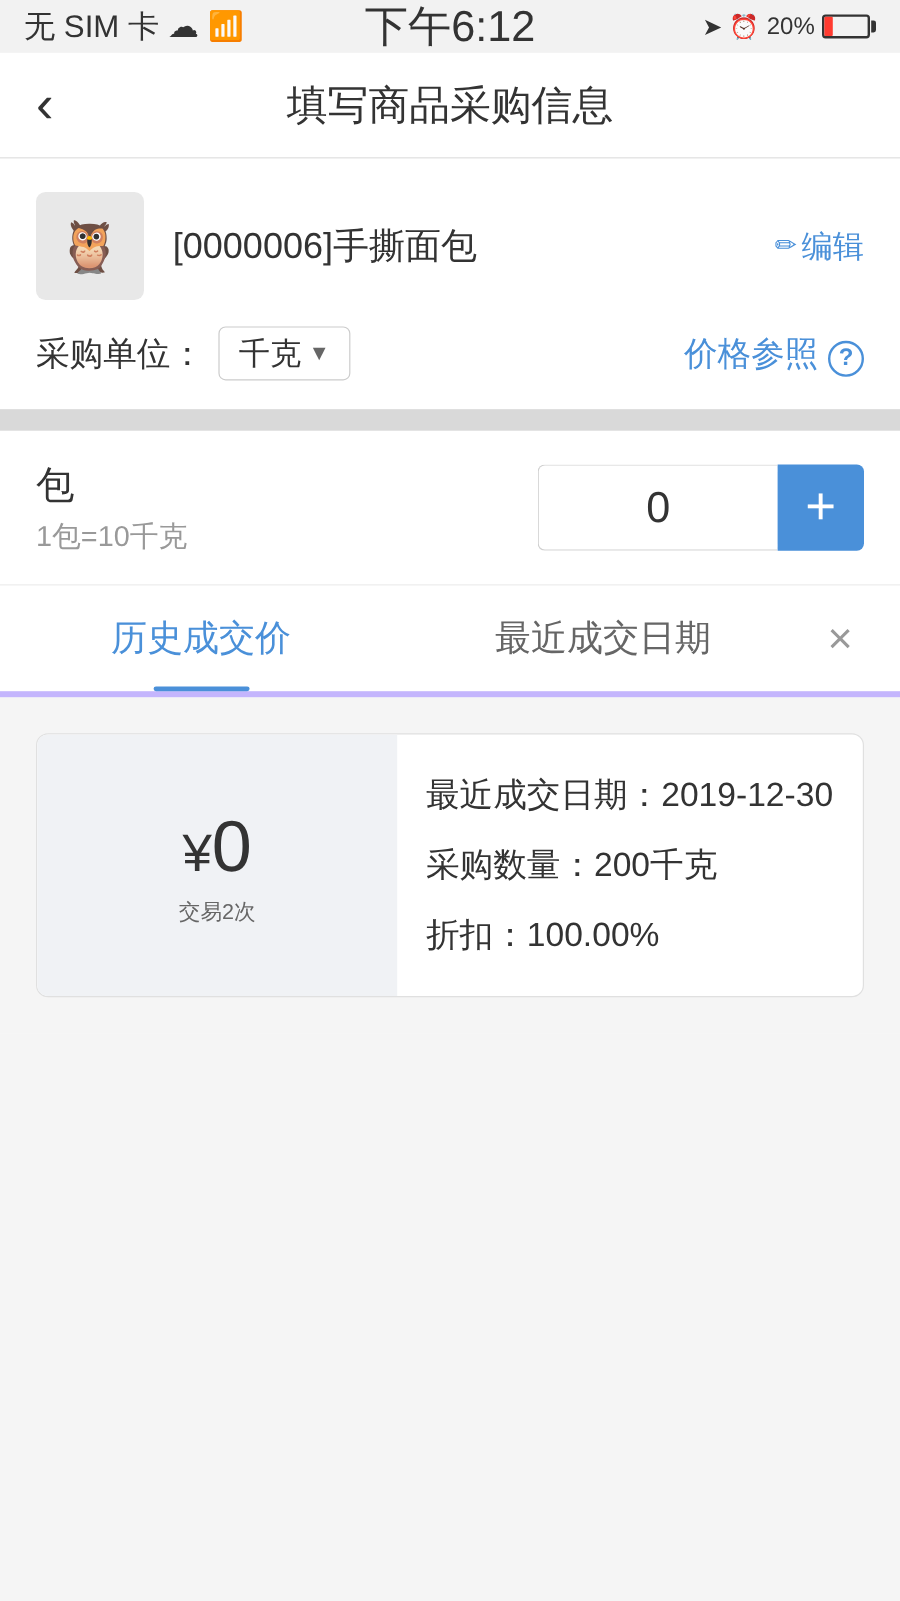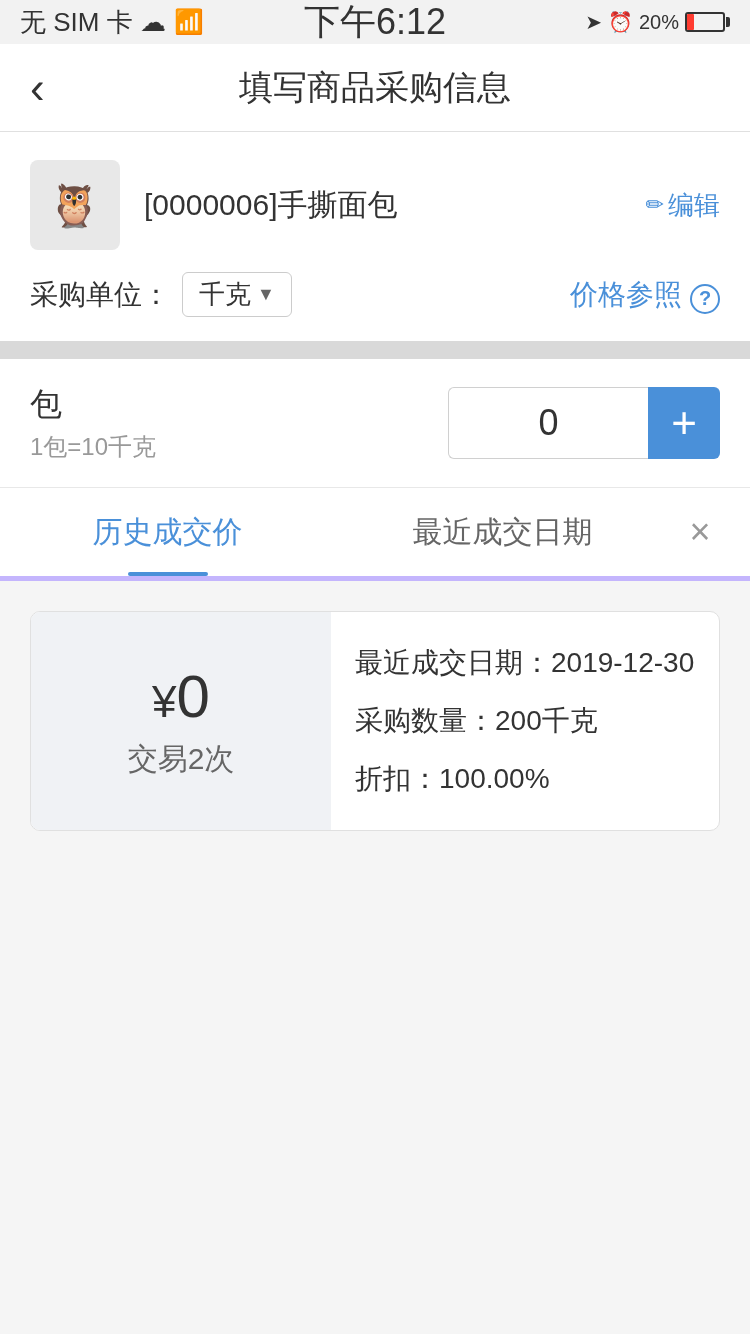--- a/index.html
+++ b/index.html
@@ -336,21 +336,21 @@
     }
     .price-amount {
       font-size: 60px;
       color: #333;
       font-weight: 400;
     }
     .price-yen {
       font-size: 44px;
     }
     .price-transactions {
-      font-size: 30px;
+      font-size: 18px;
       color: #666;
       margin-top: 8px;
     }
     .price-card-right {
       flex: 1;
       padding: 30px 24px;
       display: flex;
       flex-direction: column;
       gap: 16px;
       justify-content: flex-end;

